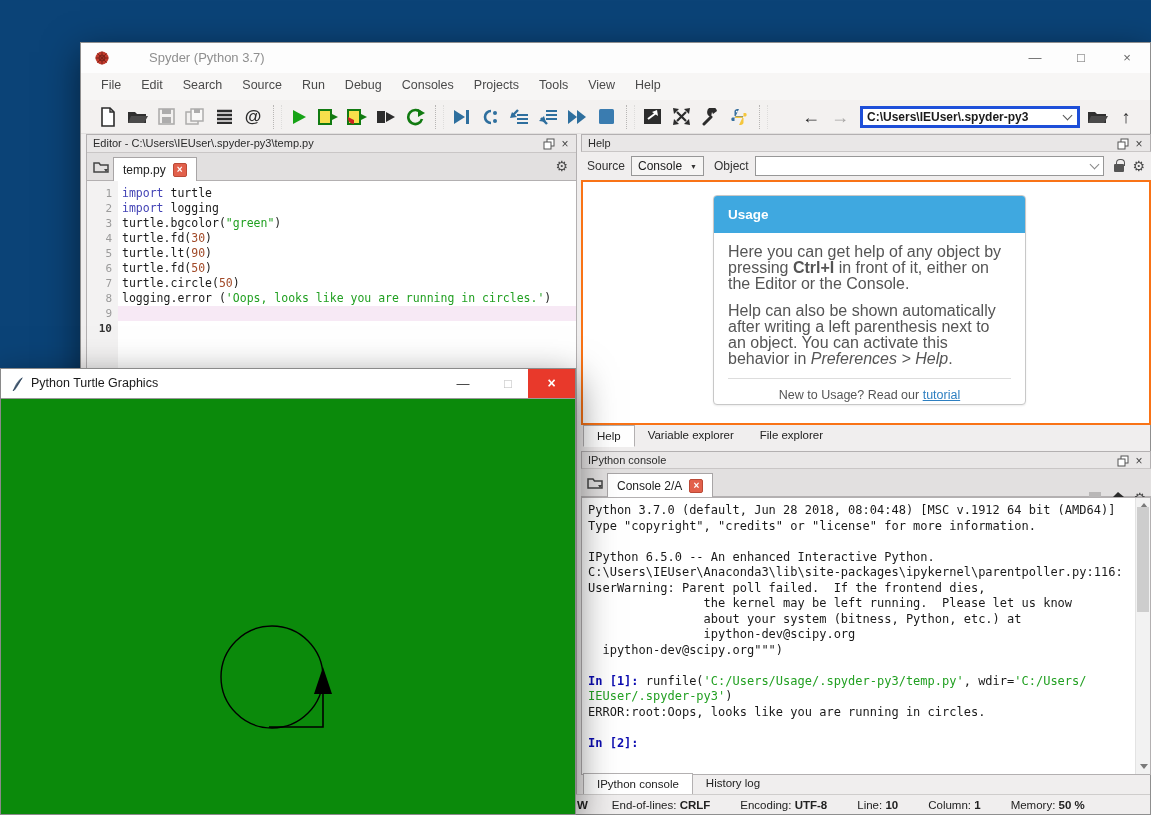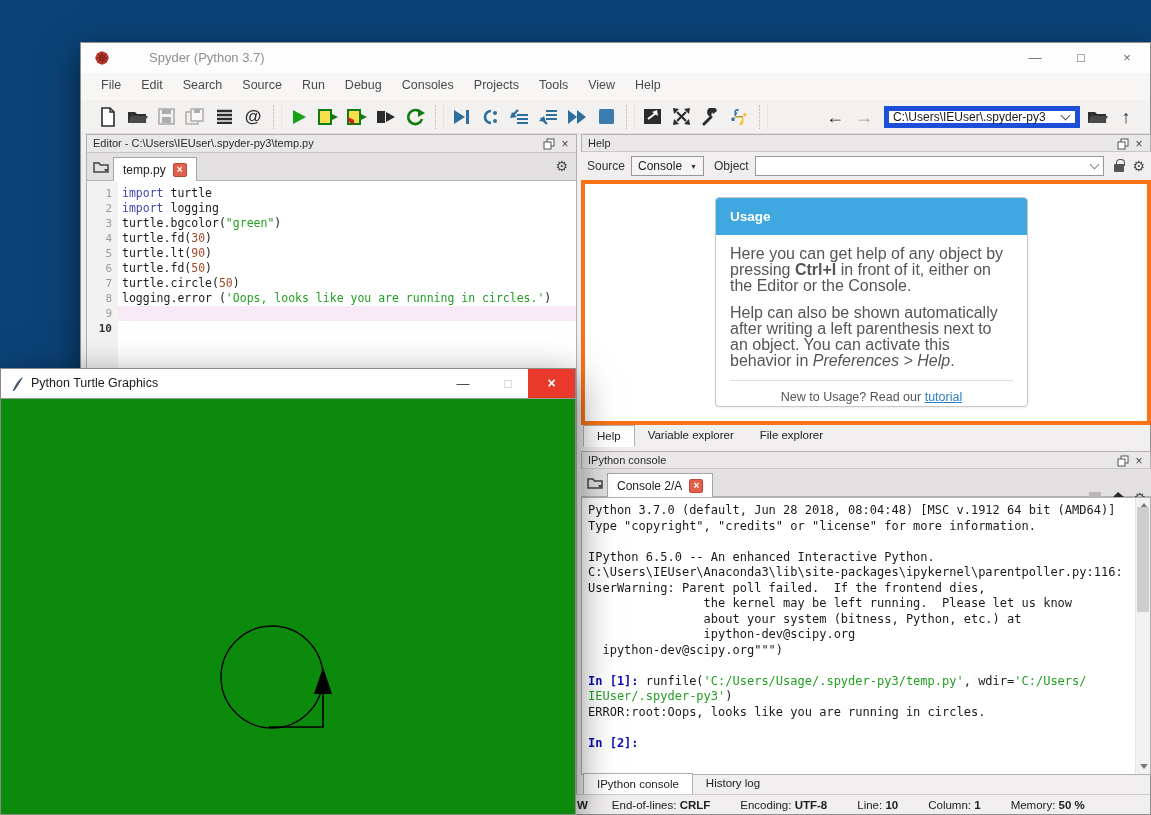--- a/index.html
+++ b/index.html
@@ -21,22 +21,22 @@
   .menu-item{display:inline-block;padding:5px 10px 0 10px;font-size:12.5px;color:#4a4a4a;height:27px;}
 
   .toolbar{position:absolute;left:0;top:57px;right:0;height:34px;background:#f3f1f0;
            display:flex;align-items:center;padding-left:14px;border-bottom:1px solid #e2e0df;}
   .tbtn{width:26px;height:26px;display:flex;align-items:center;justify-content:center;margin-right:3px;}
   .tbtn.disabled{opacity:.5}
   .tsep{width:9px;height:24px;margin:0 4px;border-left:1px dotted #b8b6b5;border-right:1px dotted #dddcdb;}
   .glyph{font-size:15px;color:#2c2c2c;font-weight:bold;line-height:1;}
   .glyph.gray{color:#a7a5a4}
   .nav-group{margin-left:auto;display:flex;align-items:center;margin-right:8px;}
-  .path-combo{width:196px;height:22px;background:#fff;border:5px solid #1d4ed8;display:flex;
-              align-items:center;padding:0 4px;margin:0 4px;}
+  .path-combo{width:220px;height:22px;background:#fff;border:3px solid #1d4ed8;display:flex;
+              align-items:center;padding:0 4px;margin:0 4px;font-weight:bold;}
   .path-combo .ptext{flex:1;font-size:12px;color:#1a1a1a;white-space:nowrap;overflow:hidden;}
   .chev{width:7px;height:7px;border-right:1.6px solid #555;border-bottom:1.6px solid #555;
         transform:rotate(45deg);margin:-3px 2px 0 2px;flex:none;}
 
   
   .pane{position:absolute;background:#fff;border:1px solid #b3b0b1;}
   .pane-header{position:absolute;left:0;top:0;right:0;height:18px;background:#e9e7e7;
                border-bottom:1px solid #c9c6c6;font-size:11px;color:#2a2a2a;
                padding:2px 0 0 6px;}
   .hdr-icons{position:absolute;right:3px;top:1px;display:flex;align-items:center;}
@@ -70,21 +70,21 @@
               display:flex;align-items:center;padding:0 6px;font-size:12px;color:#333;}
   .dropdown{height:20px;background:#f6f5f4;border:1px solid #979797;display:flex;align-items:center;
             padding:0 6px;margin:0 10px 0 6px;font-size:12px;color:#1a1a1a;}
   .dd-arrow{font-size:7px;color:#333;margin-left:8px;}
   .object-combo{flex:1;height:20px;background:#fff;border:1px solid #979797;margin:0 6px 0 6px;
                 display:flex;align-items:center;padding:0 3px;}
   .object-combo .oval{flex:1;font-size:12px;color:#1a1a1a;}
   .lock{width:10px;height:8px;background:#555;border-radius:1px;position:relative;margin:4px 8px 0 4px;}
   .lock:before{content:"";position:absolute;left:1.5px;top:-5px;width:7px;height:6px;
                border:1.6px solid #555;border-bottom:none;border-radius:4px 4px 0 0;}
-  .help-content{position:absolute;left:0;top:46px;right:0;bottom:23px;background:#fff;border:4px solid #f97316;}
+  .help-content{position:absolute;left:0;top:46px;right:0;bottom:23px;background:#fff;border:2px solid #f97316;}
   .usage-card{position:absolute;left:130px;top:13px;width:313px;height:210px;background:#fff;
               border:1px solid #c8c8c8;border-radius:4px;overflow:hidden;box-shadow:0 1px 2px rgba(0,0,0,.08);}
   .usage-header{height:37px;background:#3fa8e0;color:#fff;font-size:13.5px;font-weight:bold;
                 line-height:37px;padding-left:14px;}
   .usage-body{padding:11px 14px 0 14px;font-size:16px;color:#555;line-height:16px;}
   .usage-body p{margin:0 0 11px 0;}
   .us-b{font-weight:bold;}.us-i{font-style:italic;}
   .us-link{color:#2d7fc1;text-decoration:underline;}
   .usage-hr{border-top:1px solid #ddd;margin:2px 0 9px 0;}
   .usage-footer{text-align:center;font-size:12.5px;color:#555;}

